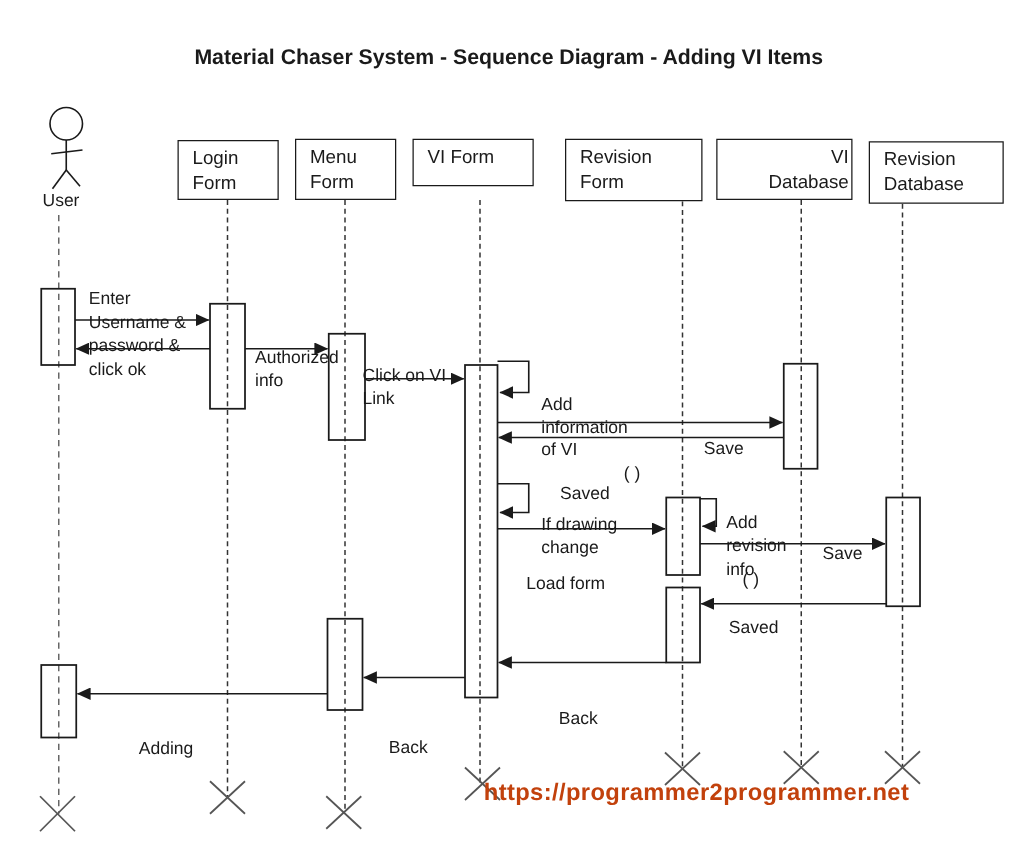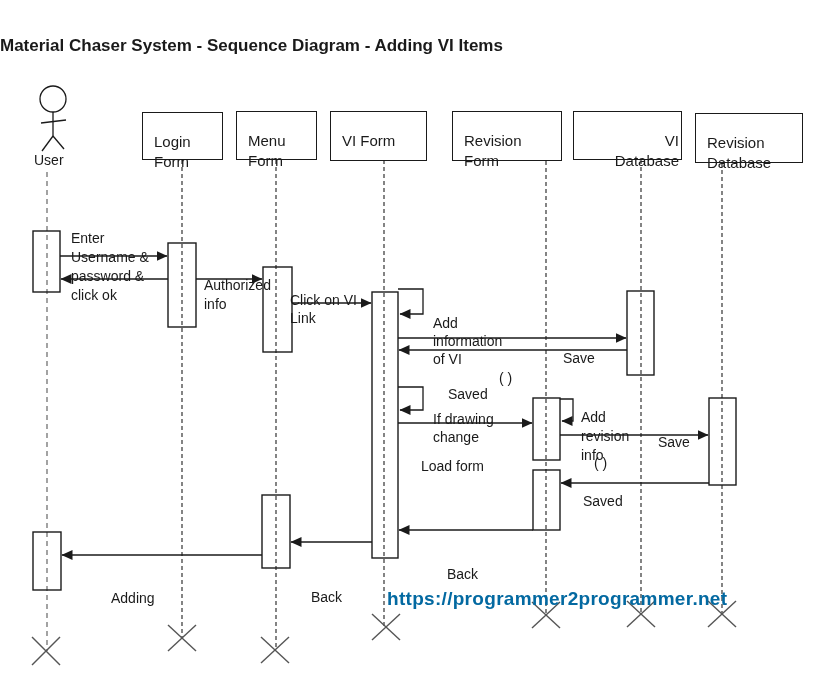--- a/index.html
+++ b/index.html
@@ -1,29 +1,29 @@
 <!DOCTYPE html>
 <html><head>
 <meta charset="utf-8">
 <style>
   html,body{margin:0;padding:0;background:#fff;}
   body{width:814px;height:680px;position:relative;font-family:"Liberation Sans",sans-serif;color:#1a1a1a;overflow:hidden;}
   #stage{position:relative;width:814px;height:680px;background:#fff;}
   svg#wires{position:absolute;left:0;top:0;z-index:0;}
-  .title{position:absolute;left:0;top:36px;width:814px;text-align:left;font-size:17px;font-weight:bold;z-index:2;}
+  .title{position:absolute;left:0;top:36px;width:814px;text-align:center;font-size:17px;font-weight:bold;z-index:2;}
   .pbox{position:absolute;border:1.5px solid #1a1a1a;background:#fff;box-sizing:border-box;
-        font-size:15px;line-height:20px;padding:19px 2px 0 11px;white-space:pre-line;z-index:1;}
+        font-size:15px;line-height:20px;padding:4px 2px 0 11px;white-space:pre-line;z-index:1;}
   .pbox.center{text-align:right;padding-left:0;}
   .lbl{position:absolute;font-size:14px;line-height:19px;white-space:pre-line;z-index:2;margin-top:28px;}
   .lbl.center{text-align:left;}
   .lbl.lh18{line-height:18px;}
   .small-sub{font-size:10px;margin-left:2px;}
   .actor-label{position:absolute;font-size:14px;z-index:2;}
-  .watermark{position:absolute;left:387px;top:588px;font-size:19px;font-weight:bold;
-             color:#0369a1;letter-spacing:0.3px;z-index:3;white-space:nowrap;}
+  .watermark{position:absolute;left:387px;top:624px;font-size:19px;font-weight:bold;
+             color:#c2410c;letter-spacing:0.3px;z-index:3;white-space:nowrap;}
 </style>
 </head>
 <body>
 
 <div id="stage">
 
   <svg id="wires" width="814" height="680" viewBox="0 0 814 680">
     <defs>
       <marker id="arr" markerWidth="12" markerHeight="10" refX="10.5" refY="5" orient="auto" markerUnits="userSpaceOnUse">
         <path d="M0,0 L11,5 L0,10 z" fill="#1a1a1a"></path>
@@ -112,21 +112,21 @@
   </svg>
 
   <div class="title">Material Chaser System - Sequence Diagram - Adding VI Items</div>
 
   <div class="actor-label" style="left:34px;top:152px;">User</div>
 
   <div class="pbox" style="left:142px;top:112px;width:81px;height:48px;">Login
 Form</div>
   <div class="pbox" style="left:236px;top:111px;width:81px;height:49px;">Menu
 Form</div>
-  <div class="pbox" style="left:330px;top:111px;width:97px;height:50px;">VI Form</div>
+  <div class="pbox" style="left:330px;top:111px;width:97px;height:38px;">VI Form</div>
   <div class="pbox" style="left:452px;top:111px;width:110px;height:50px;">Revision
 Form</div>
   <div class="pbox center" style="left:573px;top:111px;width:109px;height:49px;">VI
 Database</div>
   <div class="pbox" style="left:695px;top:113px;width:108px;height:50px;">Revision
 Database</div>
 
   <div class="lbl" style="left:71px;top:201px;">Enter
 Username &amp;
 password &amp;

